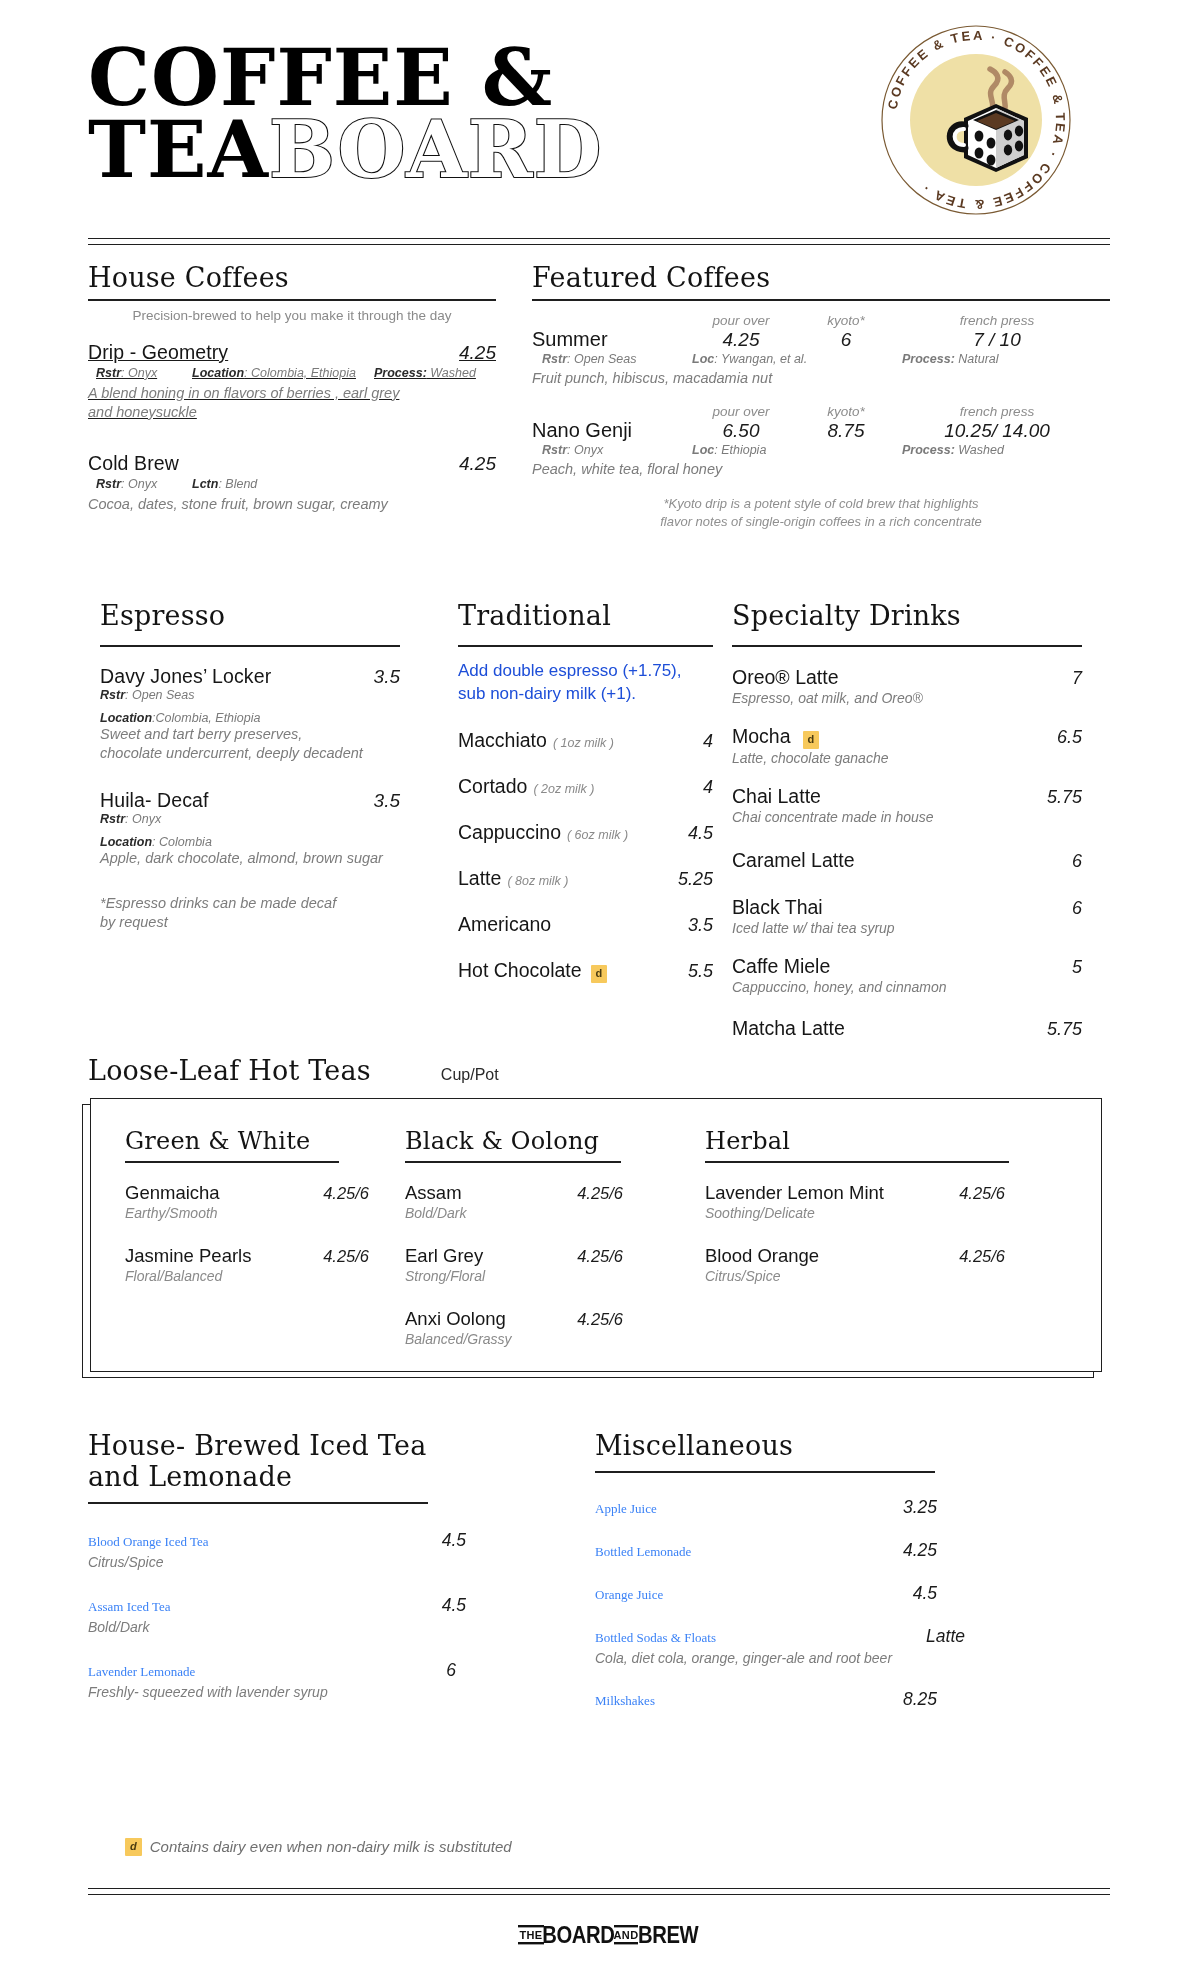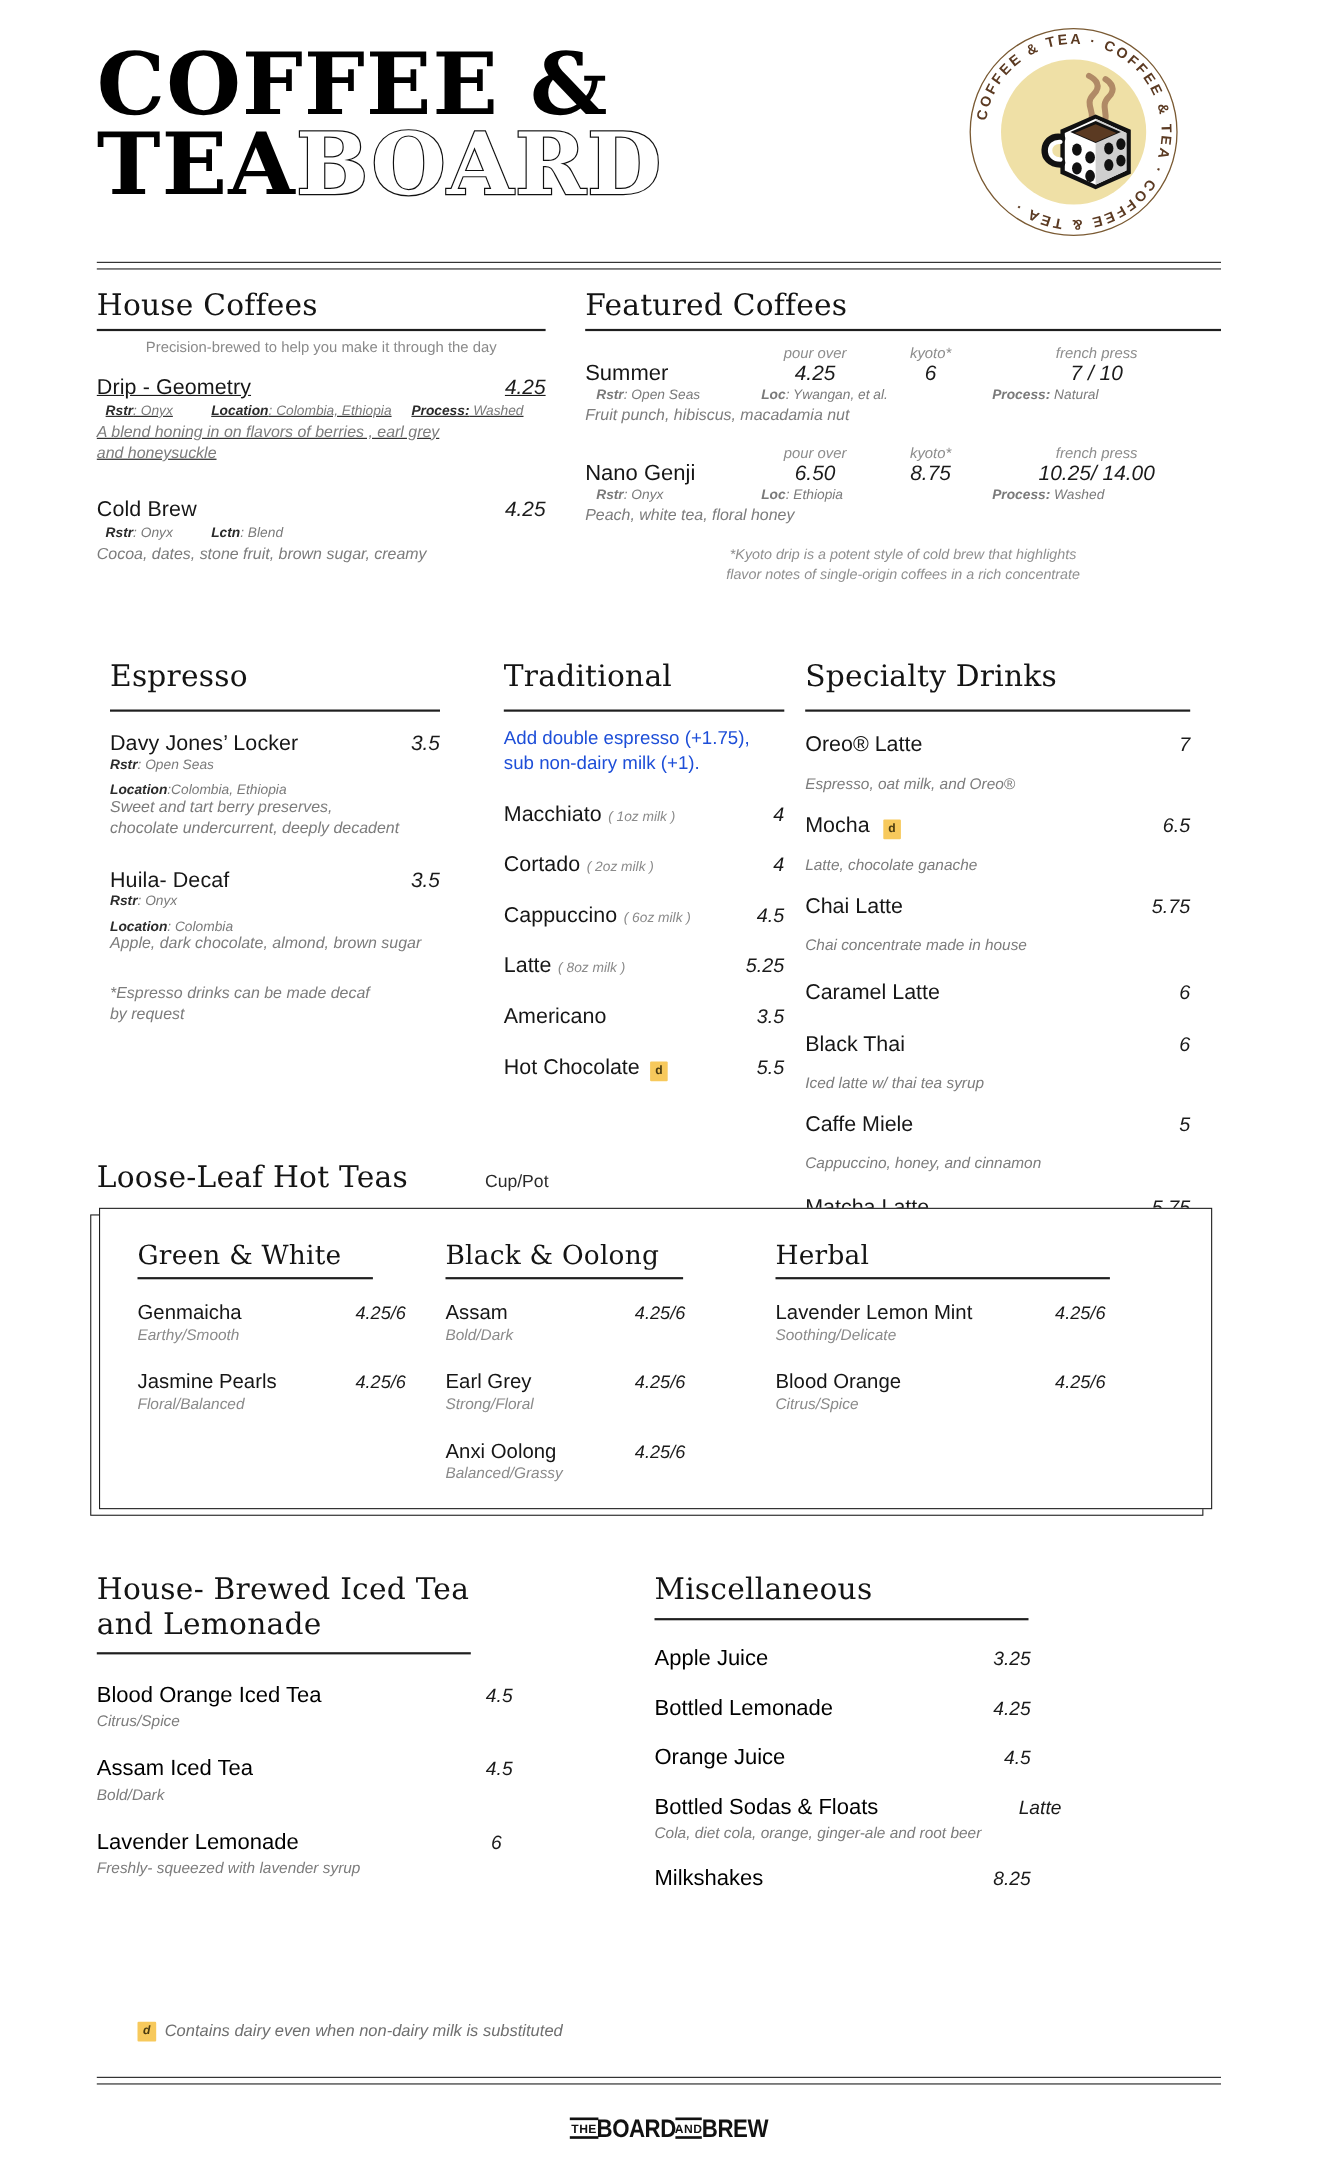--- a/index.html
+++ b/index.html
@@ -84,21 +84,21 @@
   .trad-note{font-size:17px;color:#1d4ed8;line-height:1.38;margin-top:12px;}
   .trad-row{display:flex;align-items:baseline;margin-top:23px;}
   .trad-name{font-size:19.5px;color:#161616;}
   .trad-size{font-size:12.5px;font-style:italic;color:#8a8a8a;margin-left:6px;}
   .trad-price{font-size:18px;font-style:italic;color:#1b1b1b;margin-left:auto;}
 
   .sp-row{margin-top:19px;}
   .sp-top{display:flex;align-items:baseline;}
   .sp-name{font-size:19.5px;color:#161616;}
   .sp-price{font-size:18px;font-style:italic;color:#1b1b1b;margin-left:auto;}
-  .sp-desc{font-size:14px;font-style:italic;color:#7c7c7c;margin-top:15px;}
+  .sp-desc{font-size:14px;font-style:italic;color:#7c7c7c;margin-top:1px;}
 
   
   #teahead{left:88px;top:1055px;width:1022px;}
   .tea-head-row{display:flex;align-items:baseline;}
   .cup-pot{font-size:16px;color:#2a2a2a;margin-left:70px;}
   .teabox-outer{position:absolute;left:82px;top:1104px;width:1010px;height:272px;border:1.6px solid #1f1f1f;}
   .teabox-inner{position:absolute;left:90px;top:1098px;width:1010px;height:272px;border:1.6px solid #1f1f1f;background:#fff;}
   .tea-cols{position:absolute;left:0;top:0;width:1010px;height:272px;display:flex;padding:28px 0 0 0;box-sizing:border-box;}
   .tea-col{box-sizing:border-box;}
   .tea-col.c1{width:304px;padding-left:34px;}
@@ -109,21 +109,21 @@
   .tea-top{display:flex;align-items:baseline;}
   .tea-name{font-size:18.5px;color:#161616;}
   .tea-price{font-size:16.5px;font-style:italic;color:#1b1b1b;margin-left:auto;padding-right:26px;}
   .tea-note{font-size:14px;font-style:italic;color:#8a8a8a;margin-top:1px;}
 
   
   #iced{left:88px;top:1430px;width:400px;}
   #misc{left:595px;top:1430px;width:380px;}
   .ic-row{margin-top:22px;}
   .ic-top{display:flex;align-items:baseline;}
-  .ic-name{font-size:20px;color:#000000;}
+  .ic-name{font-size:13px;color:#3b82f6;font-family:Liberation Serif, serif;}
   .ic-price{font-size:17.5px;font-style:italic;color:#1b1b1b;margin-left:auto;}
   .ic-desc{font-size:14px;font-style:italic;color:#7c7c7c;margin-top:2px;line-height:1.3;}
 
   .dairy-note{position:absolute;left:125px;top:1838px;font-size:15px;font-style:italic;color:#6f6f6f;}
   .dairy-note .dbadge{margin-right:8px;}
 
   .botrule{position:absolute;left:88px;top:1888px;width:1022px;}
   .brand{position:absolute;left:0;top:1918px;width:1200px;text-align:center;}
   .brand svg{display:block;margin:0 auto;}
 </style>

